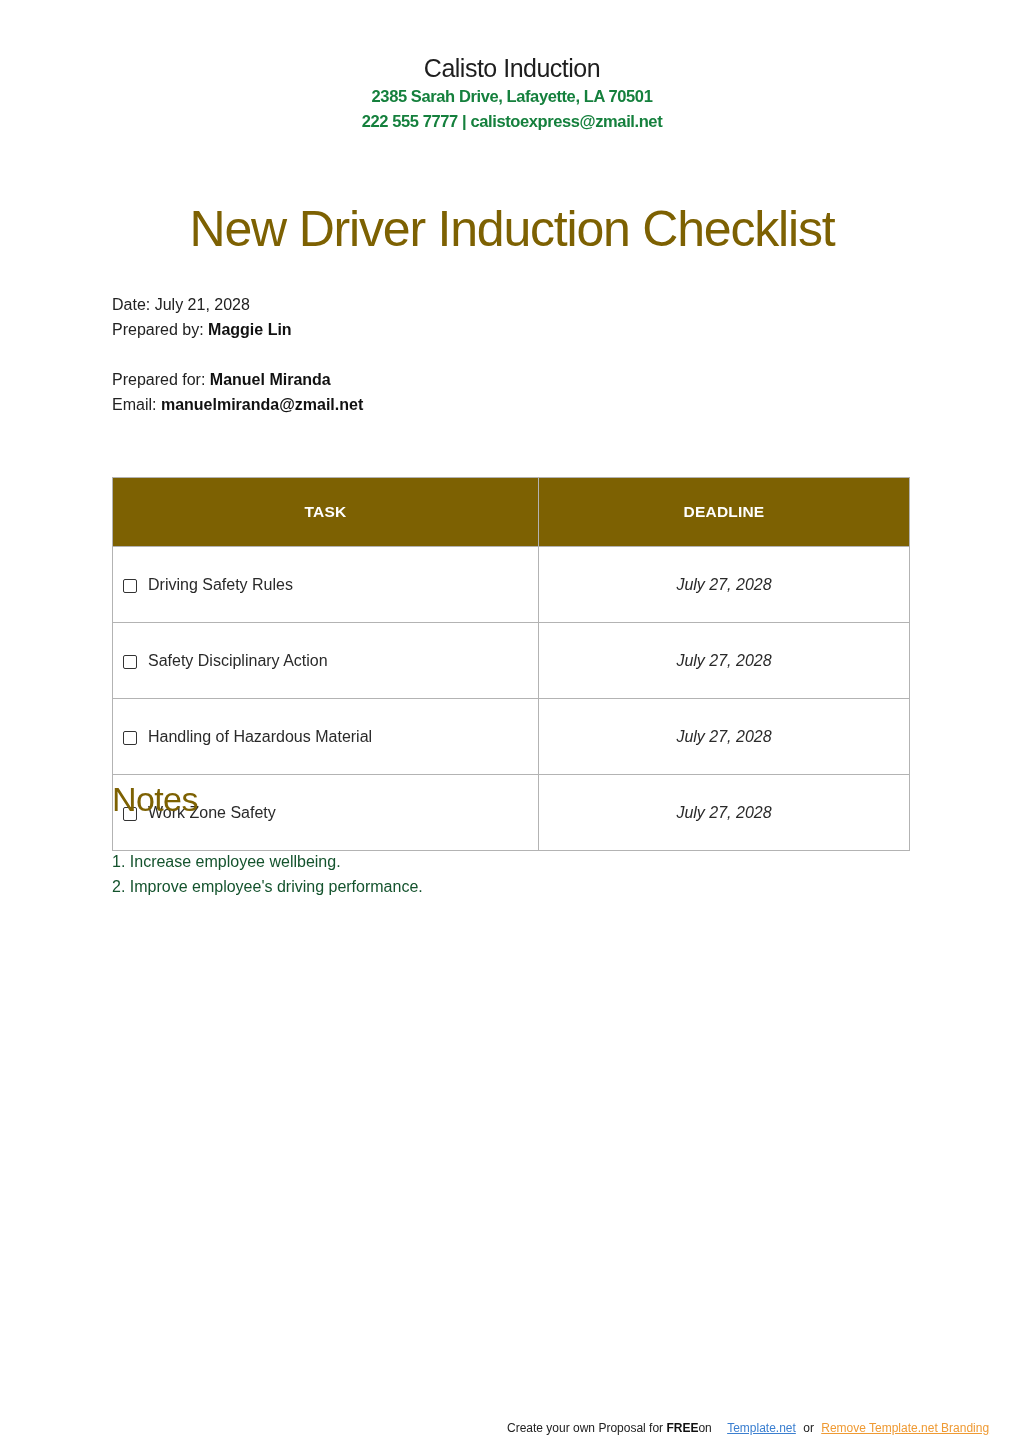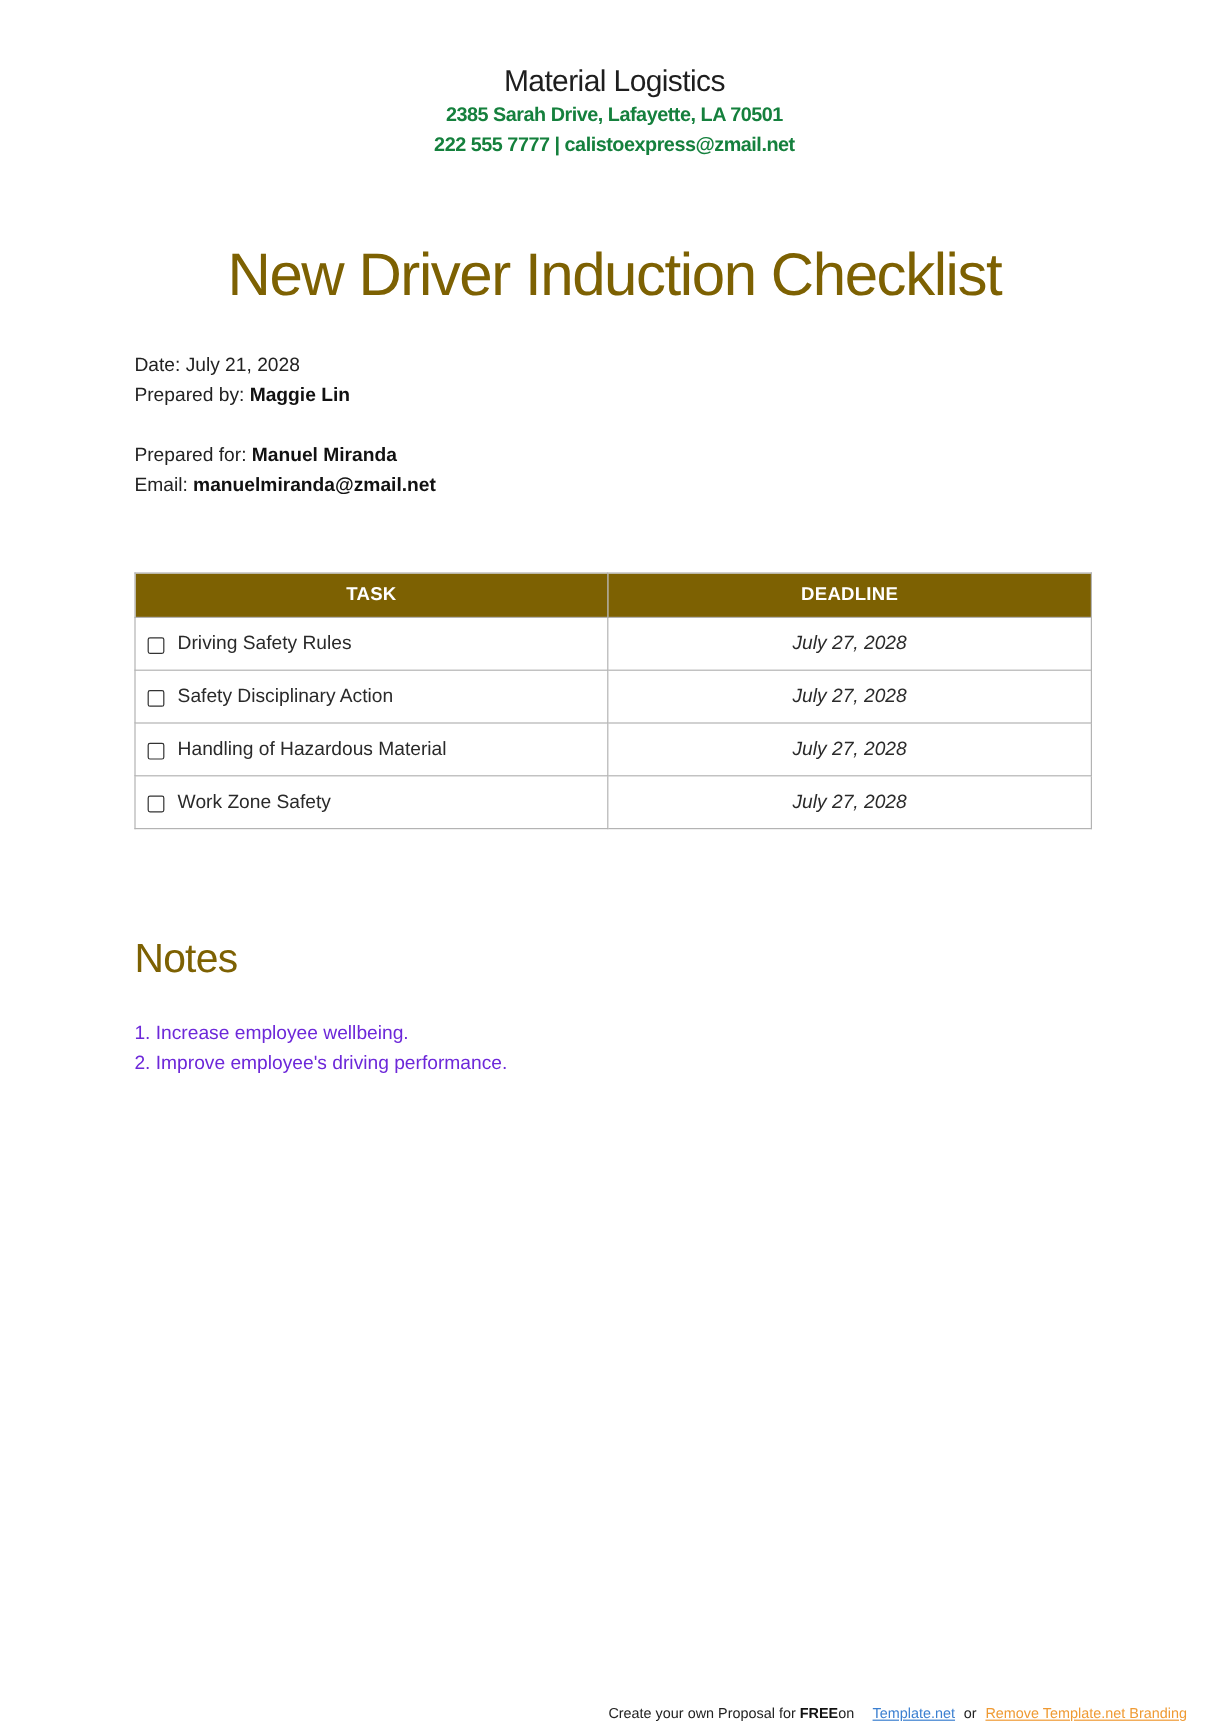--- a/index.html
+++ b/index.html
@@ -67,30 +67,30 @@
       width: 798px;
       border-collapse: collapse;
       font-size: 16px;
     }
     .task-table th {
       background: #7d6102;
       color: #ffffff;
       font-weight: bold;
       font-size: 15.5px;
       height: 36px;
-      padding: 0;
+      padding: 16px;
       border: 1px solid #b3b3b3;
       text-align: center;
       letter-spacing: 0.2px;
     }
     .task-table th.col-task { width: 393px; }
     .task-table td {
       height: 43px;
       border: 1px solid #b3b3b3;
-      padding: 0;
+      padding: 16px;
       color: #2a2a2a;
     }
     .task-cell {
       padding-left: 10px !important;
     }
     .task-wrap {
       display: flex;
       align-items: center;
     }
     .checkbox {
@@ -117,21 +117,21 @@
       color: #7d6102;
       line-height: 42px;
       letter-spacing: -0.6px;
     }
     .notes-list {
       position: absolute;
       top: 849px;
       left: 112px;
       font-size: 16px;
       line-height: 25px;
-      color: #6d28d9;
+      color: #14532d;
     }
 
     .footer {
       position: absolute;
       top: 1419px;
       left: 507px;
       font-size: 12px;
       color: #222222;
       white-space: nowrap;
       line-height: 18px;
@@ -145,21 +145,21 @@
     .footer .or { margin: 0 4px; }
     .footer .link-orange {
       color: #ef9a33;
       text-decoration: underline;
     }
   </style>
 </head>
 <body>
 
 <div class="company-block">
-  <div class="company-name">Material Logistics</div>
+  <div class="company-name">Calisto Induction</div>
   <div class="company-line">2385 Sarah Drive, Lafayette, LA 70501</div>
   <div class="company-line">222 555 7777 | calistoexpress@zmail.net</div>
 </div>
 
 <h1 class="doc-title" style="margin:0;font-weight:normal;">New Driver Induction Checklist</h1>
 
 <div class="meta-block">
   <div class="meta-line">
     <span>Date:</span>
     <span>July 21, 2028</span>

